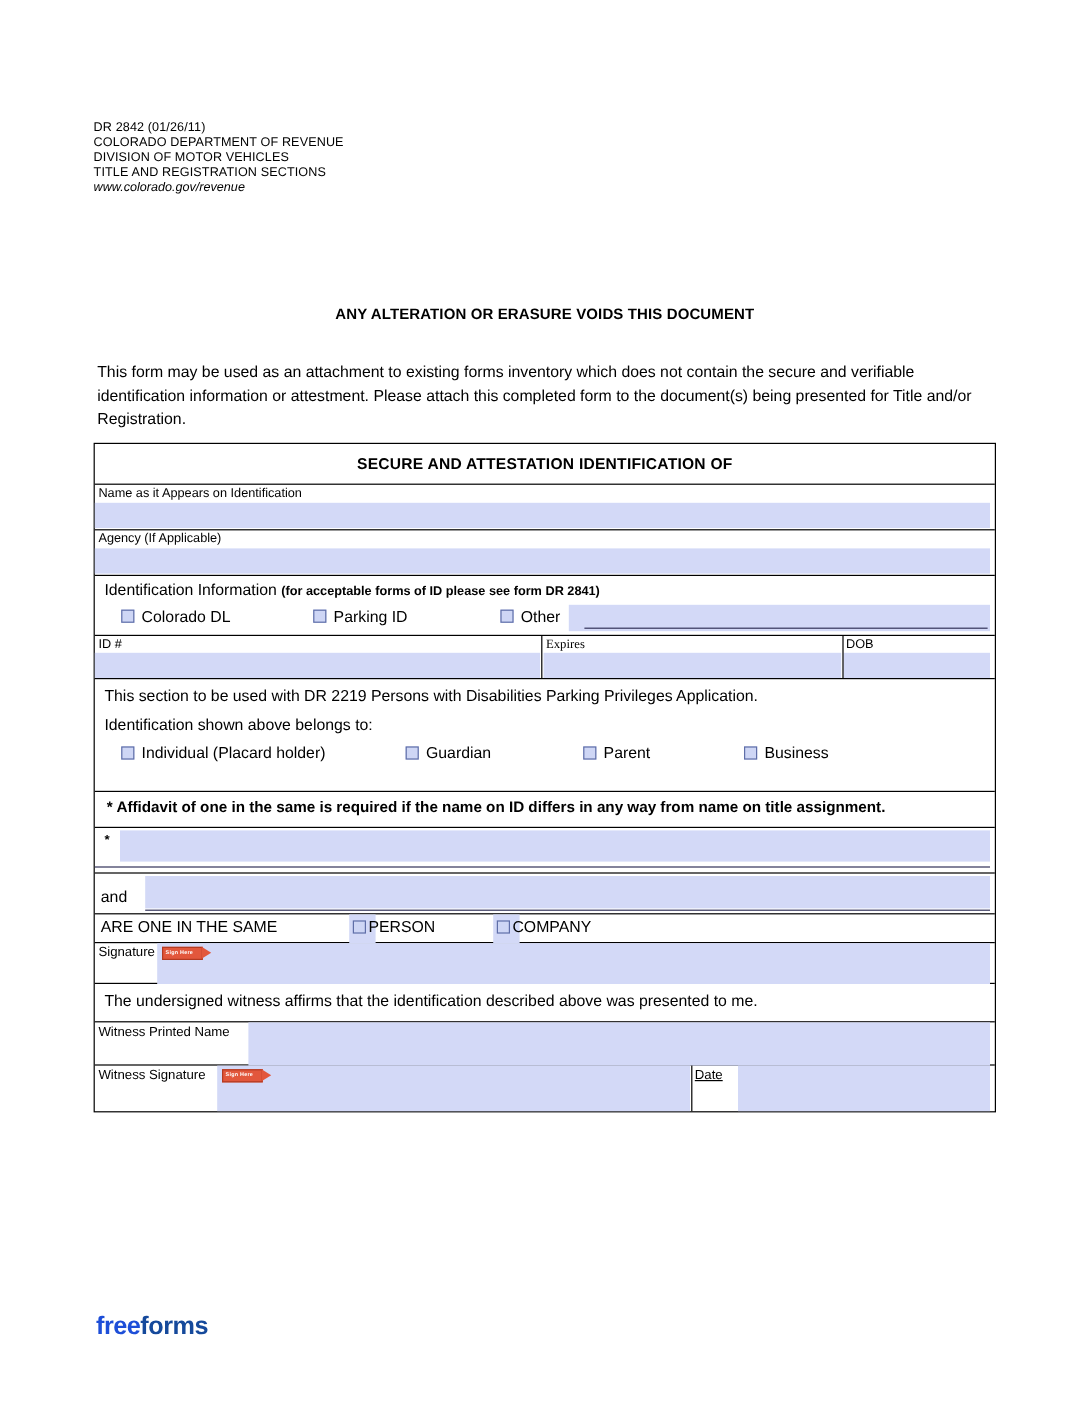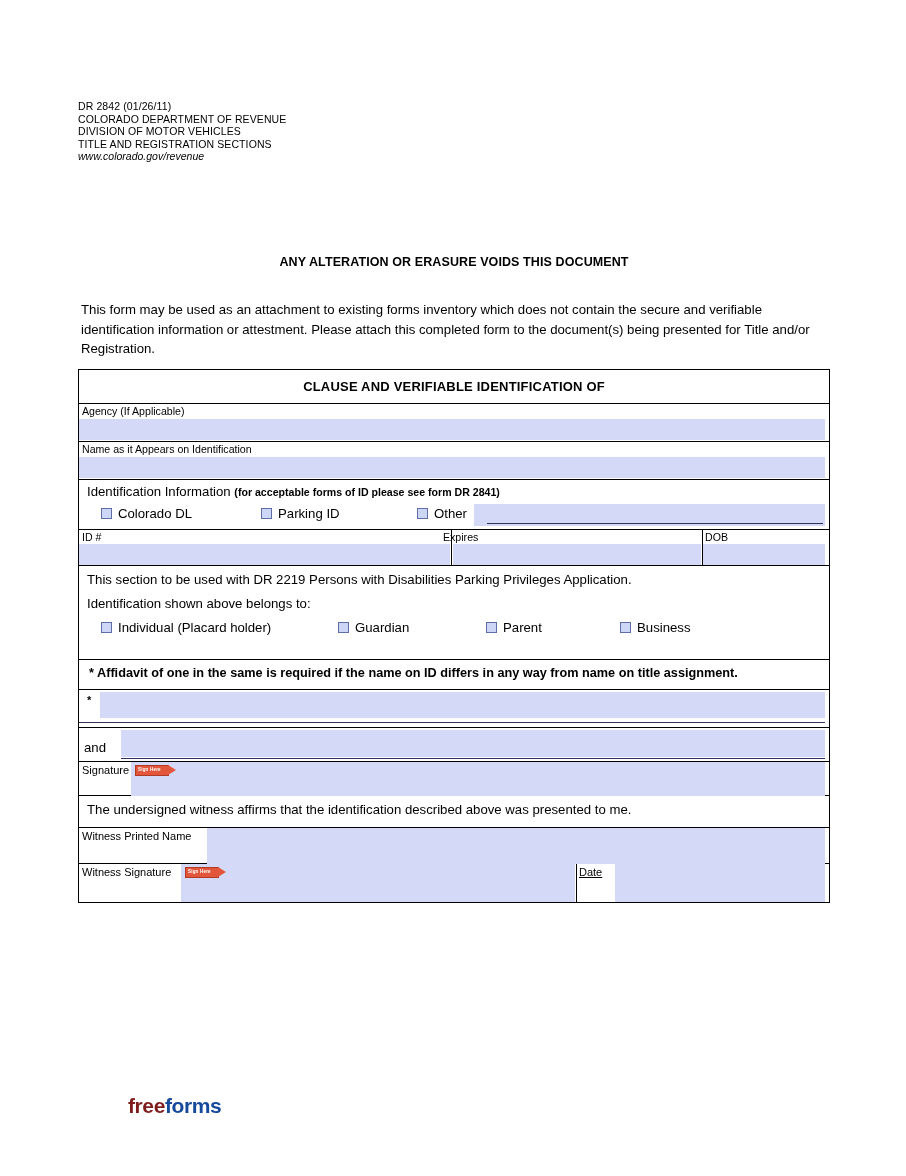--- a/index.html
+++ b/index.html
@@ -265,21 +265,21 @@
 
   
   .logo {
     position: absolute;
     left: 80px;
     top: 1094px;
     font-size: 21px;
     font-weight: bold;
     letter-spacing: -0.4px;
   }
-  .logo .free { color: #7f1d1d; margin-left: 48px; }
+  .logo .free { color: #1d4ed8; }
   .logo .forms { color: #15499b; }
 </style>
 </head>
 <body>
 
 <div class="page">
 
   <div class="agency-header">
     <span class="line">DR 2842 (01/26/11)</span>
     <span class="line">COLORADO DEPARTMENT OF REVENUE</span>
@@ -288,30 +288,30 @@
     <span class="line url">www.colorado.gov/revenue</span>
   </div>
 
   <div class="doc-subtitle">ANY ALTERATION OR ERASURE VOIDS THIS DOCUMENT</div>
 
   <div class="intro">This form may be used as an attachment to existing forms inventory which does not contain the secure and verifiable identification information or attestment. Please attach this completed form to the document(s) being presented for Title and/or Registration.</div>
 
   <div class="form-table">
 
     <div class="row section-head">
-      <span>CLAUSE AND VERIFIABLE IDENTIFICATION OF</span>
+      <span>SECURE AND ATTESTATION IDENTIFICATION OF</span>
+    </div>
+
+    <div class="row field-row">
+      <span class="field-label">Name as it Appears on Identification</span>
+      <div class="blue" style="left:0px; top:15px; width:746px; height:21px;"></div>
     </div>
 
     <div class="row field-row">
       <span class="field-label">Agency (If Applicable)</span>
-      <div class="blue" style="left:0px; top:15px; width:746px; height:21px;"></div>
-    </div>
-
-    <div class="row field-row">
-      <span class="field-label">Name as it Appears on Identification</span>
       <div class="blue" style="left:0px; top:15px; width:746px; height:21px;"></div>
     </div>
 
     <div class="row ident-row">
       <span class="ident-title">
         <span>Identification Information</span>
         <span class="note">(for acceptable forms of ID please see form DR 2841)</span>
       </span>
 
       <div class="blue" style="left:395px; top:24px; width:351px; height:22px;"></div>
@@ -328,21 +328,21 @@
       </span>
     </div>
 
     <div class="row idrow">
       <div class="vline" style="left:372px;"></div>
       <div class="vline" style="left:623px;"></div>
 
       <span class="field-label" style="left:3px;">ID #</span>
       <div class="blue" style="left:0px; top:14px; width:371px; height:21px;"></div>
 
-      <span class="field-label" style="left:364px;">Expires</span>
+      <span class="field-label" style="left:376px;font-family:Liberation Serif, serif;">Expires</span>
       <div class="blue" style="left:374px; top:14px; width:248px; height:21px;"></div>
 
       <span class="field-label" style="left:626px;">DOB</span>
       <div class="blue" style="left:624px; top:14px; width:122px; height:21px;"></div>
     </div>
 
     <div class="row dr-row">
       <span class="dr-text" style="top:6px;">This section to be used with DR 2219 Persons with Disabilities Parking Privileges Application.</span>
       <span class="dr-text" style="top:30px;">Identification shown above belongs to:</span>
 
@@ -369,20 +369,31 @@
       <div class="blue" style="left:21px; top:2px; width:725px; height:26px;"></div>
       <div class="underline" style="left:0px; top:32px; width:746px;"></div>
     </div>
 
     <div class="row and-row">
       <span class="cbline" style="left:5px; top:12px; font-size:13.2px;">and</span>
       <div class="blue" style="left:42px; top:2px; width:704px; height:27px;"></div>
       <div class="underline" style="left:42px; top:30px; width:704px;"></div>
     </div>
 
+    <div class="row same-row">
+      <span class="cbline" style="left:5px; top:3px;">ARE ONE IN THE SAME</span>
+      <div class="blue" style="left:212px; top:0px; width:22px; height:24px;"></div>
+      <span class="cbline" style="left:215px; top:3px;">
+        <span class="cb"></span><span class="cbtext" style="margin-left:2px;">PERSON</span>
+      </span>
+      <div class="blue" style="left:332px; top:0px; width:22px; height:24px;"></div>
+      <span class="cbline" style="left:335px; top:3px;">
+        <span class="cb"></span><span class="cbtext" style="margin-left:2px;">COMPANY</span>
+      </span>
+    </div>
 
 
     <div class="row sig-row">
       <span class="inline-label">Signature</span>
       <div class="blue" style="left:52px; top:0px; width:694px; height:34px;"></div>
       <span class="sign-tag" style="left:56px; top:3px;">
         <span class="tagtext">Sign Here</span>
       </span>
     </div>
 

